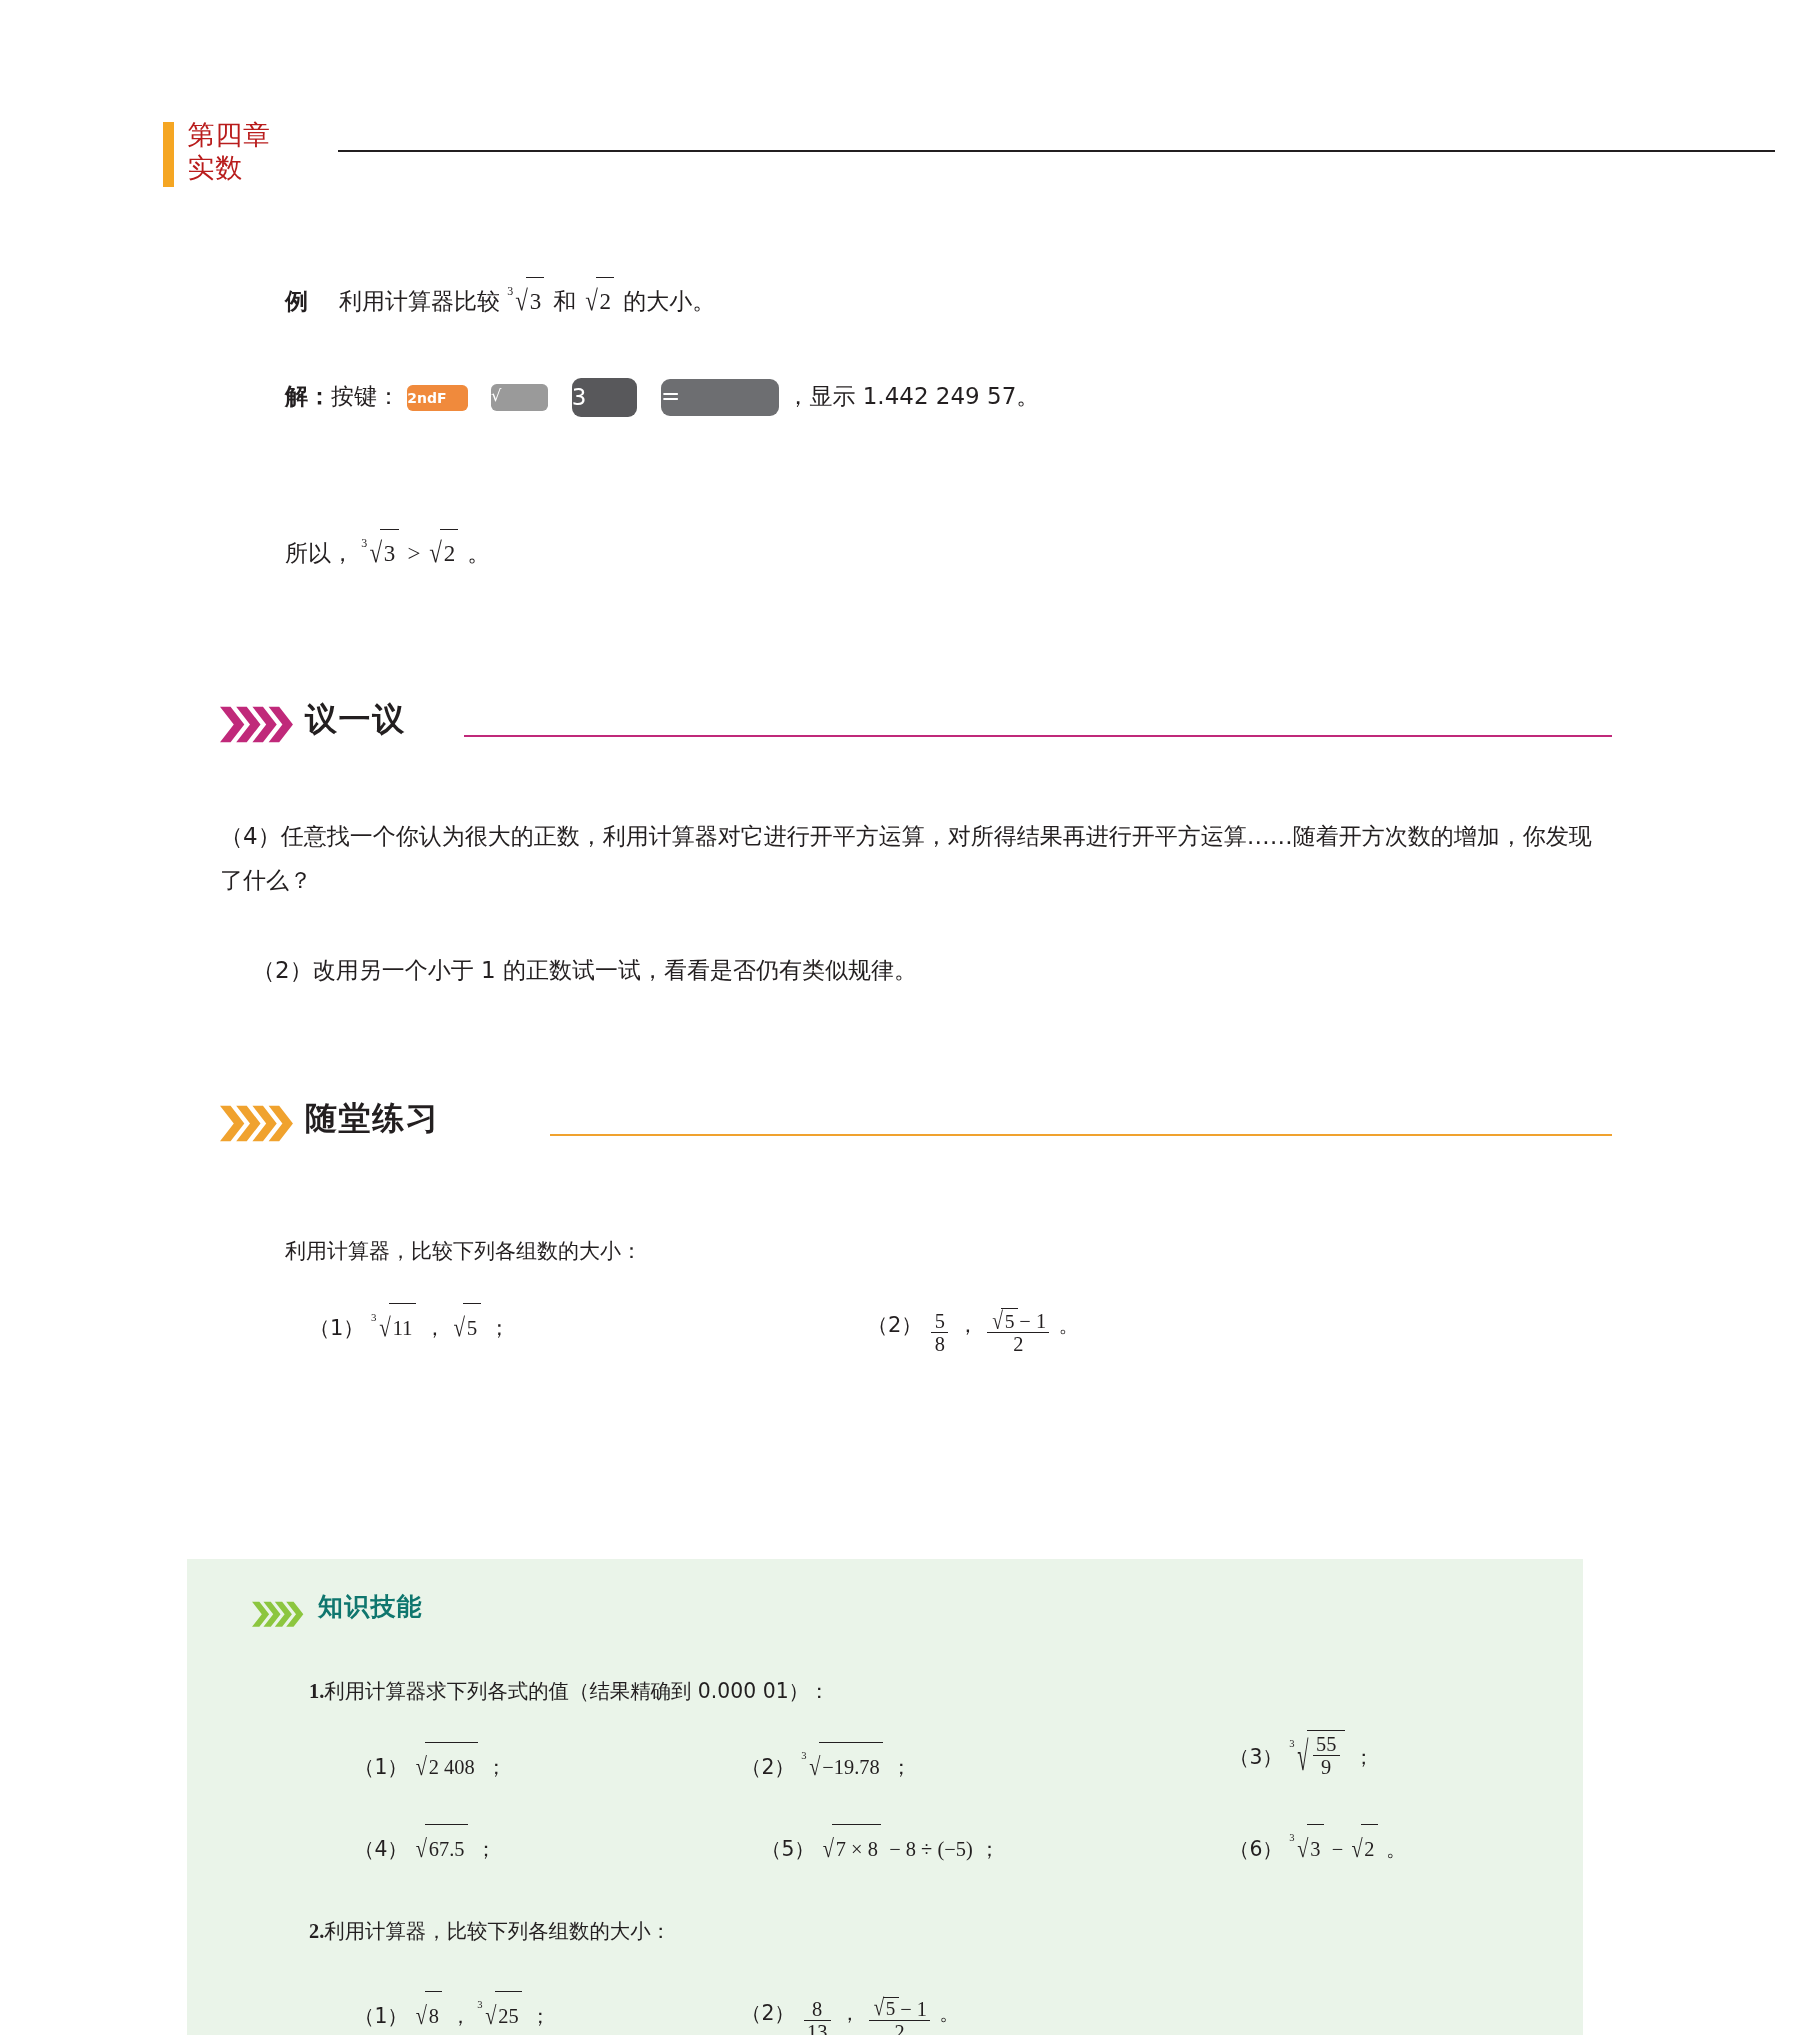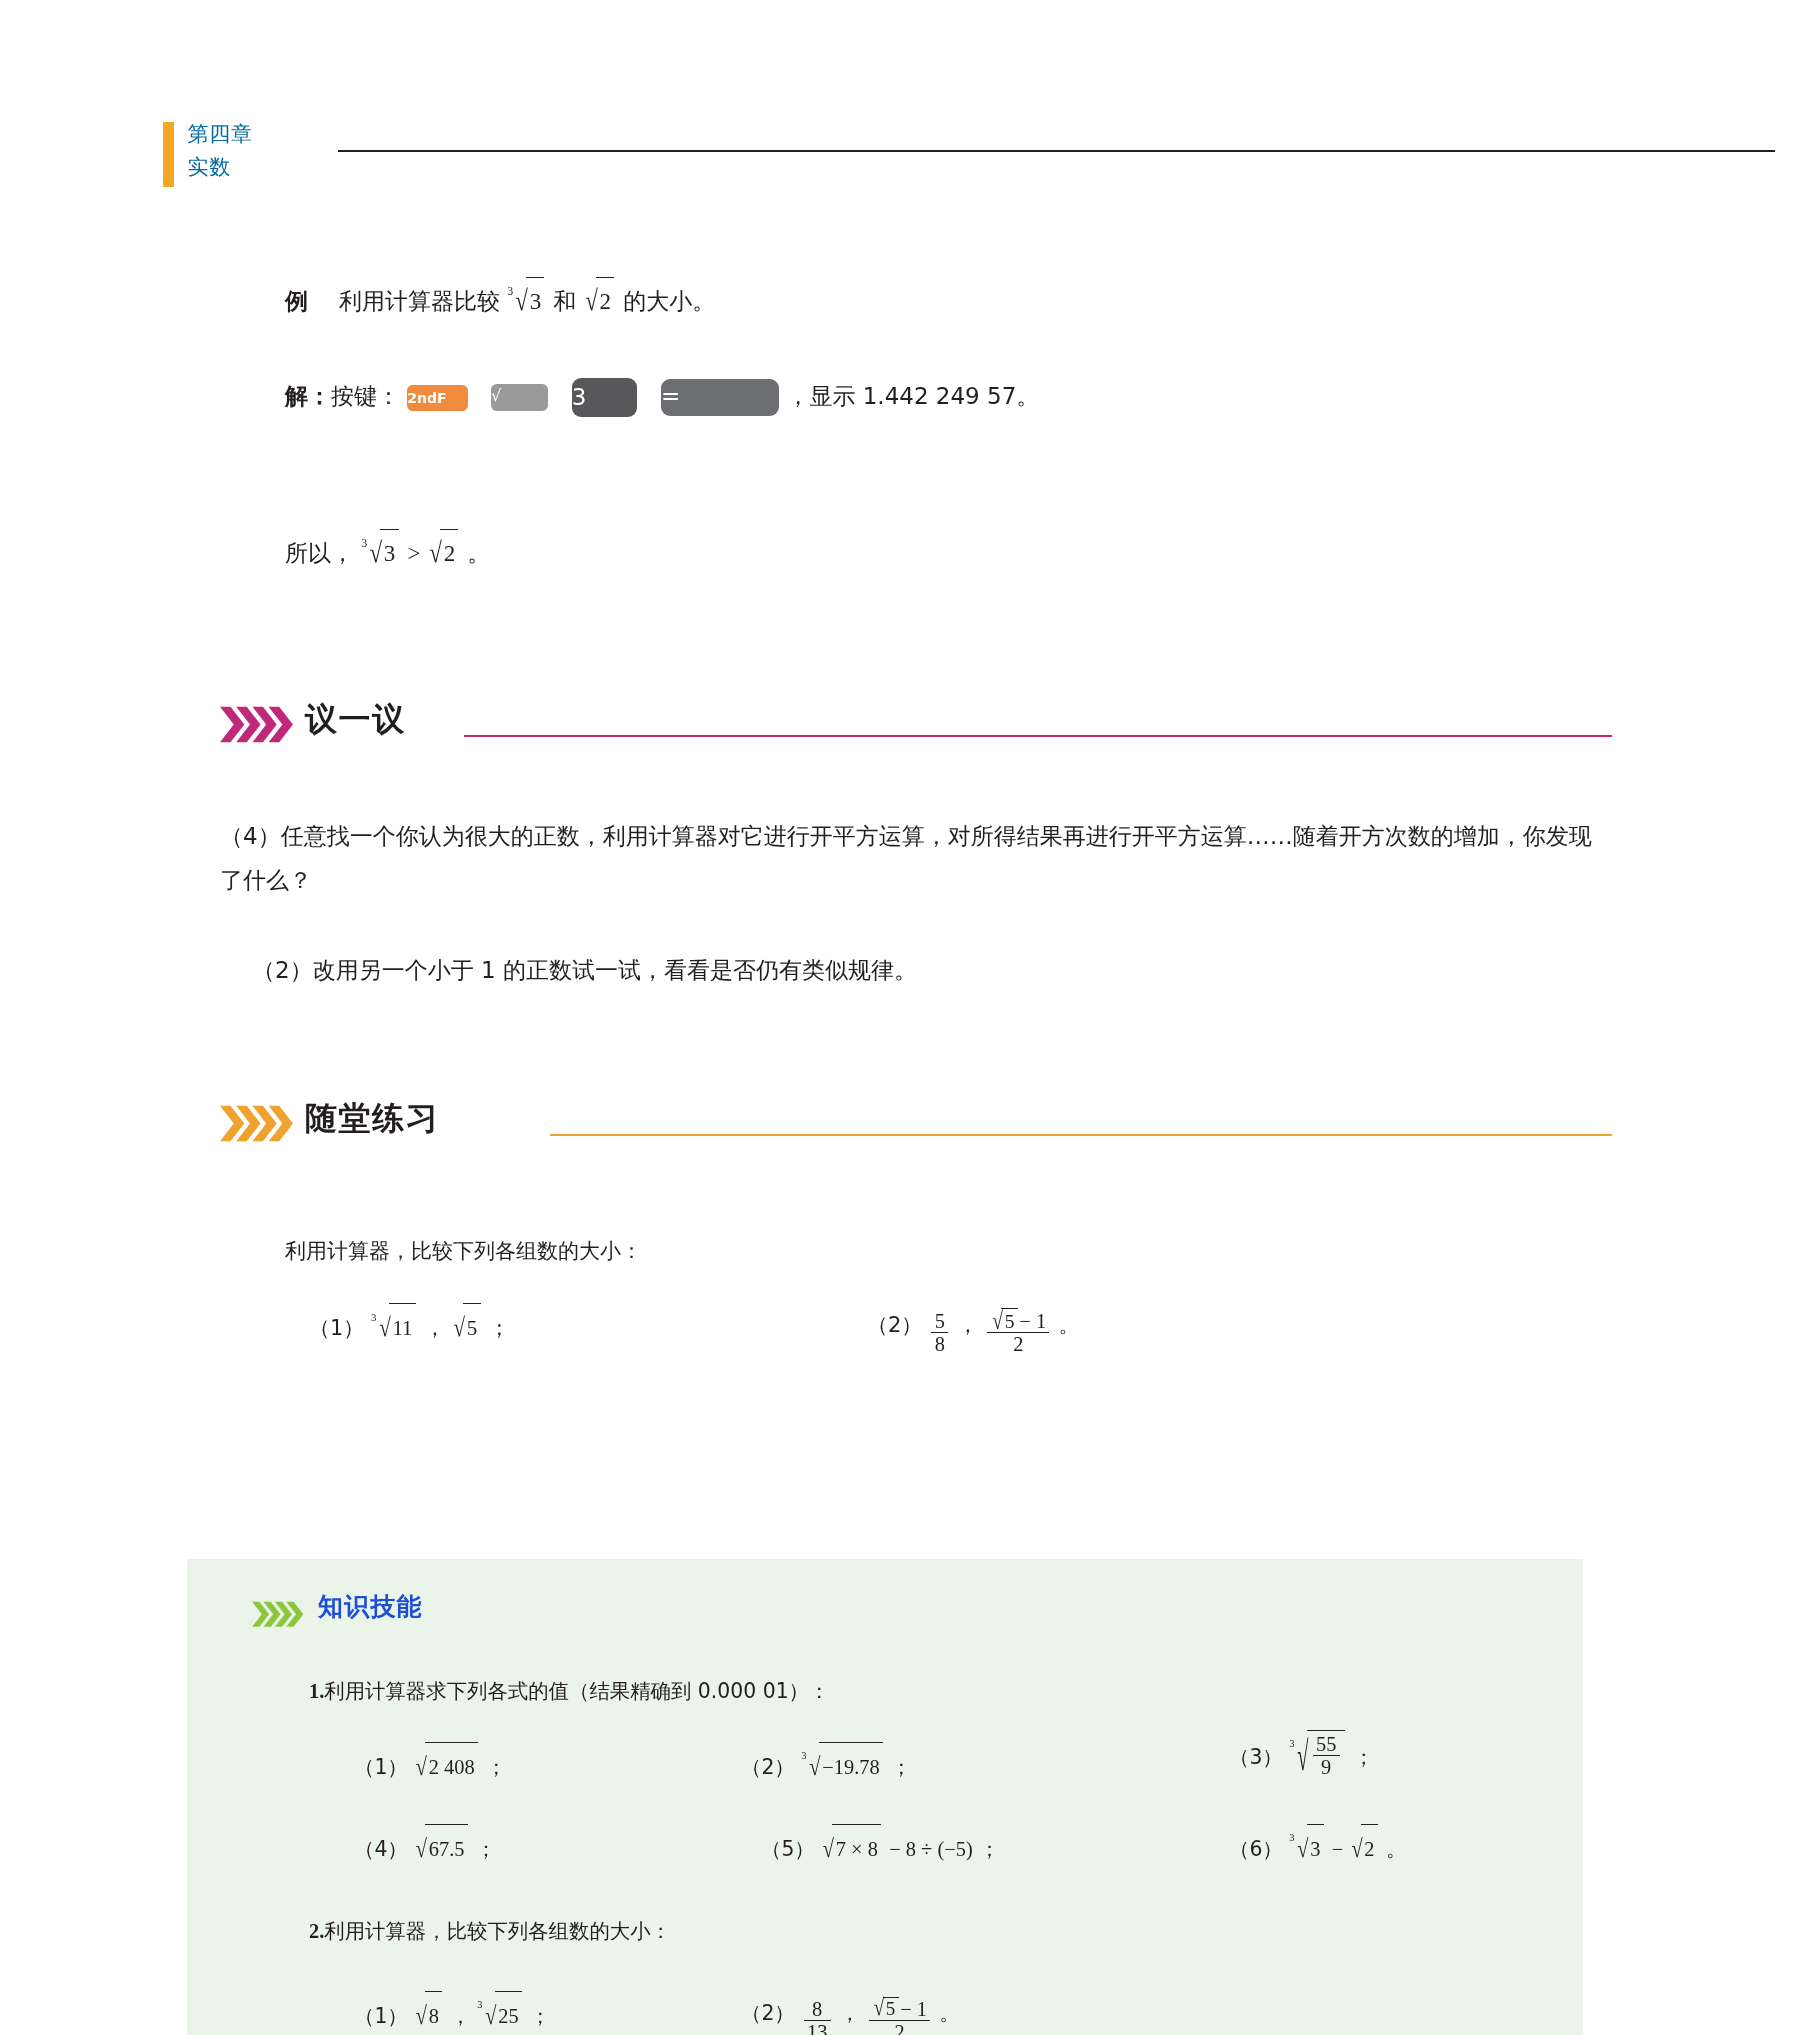--- a/index.html
+++ b/index.html
@@ -36,23 +36,23 @@
     top: 4.1px;
     width: 10.6px;
     height: 65px;
     background: #f5a623;
   }
   .header-text {
     position: absolute;
     left: 24.4px;
     top: 0px;
     font-family: "DejaVu Sans", sans-serif;
-    font-size: 21px;
+    font-size: 27px;
     line-height: 33px;
-    color: #0369a1;
+    color: #b91c1c;
     letter-spacing: 0.8px;
   }
   .header-rule {
     position: absolute;
     left: 175px;
     top: 32px;
     width: 1437px;
     height: 1.6px;
     background: #231f20;
   }
@@ -177,21 +177,21 @@
     height: 537px;
     background: #eaf4e9;
   }
 
   .sub-head {
     position: absolute;
     font-family: "DejaVu Sans", sans-serif;
     font-size: 25px;
     font-weight: bold;
     letter-spacing: 1.2px;
-    color: #1d4ed8;
+    color: #0f766e;
   }
   .chev-sm {
     position: absolute;
     width: 53px;
     height: 28.5px;
   }
 </style>
 </head>
 <body>
 

